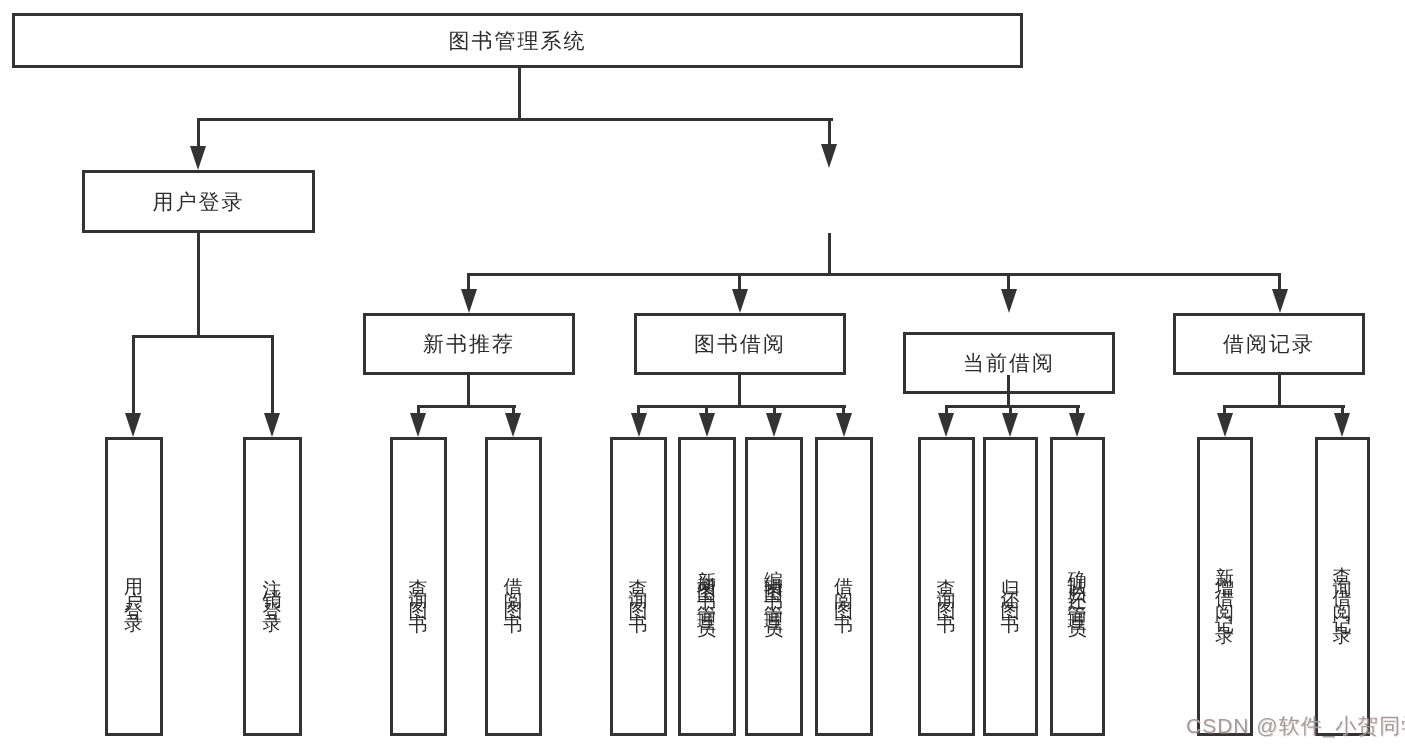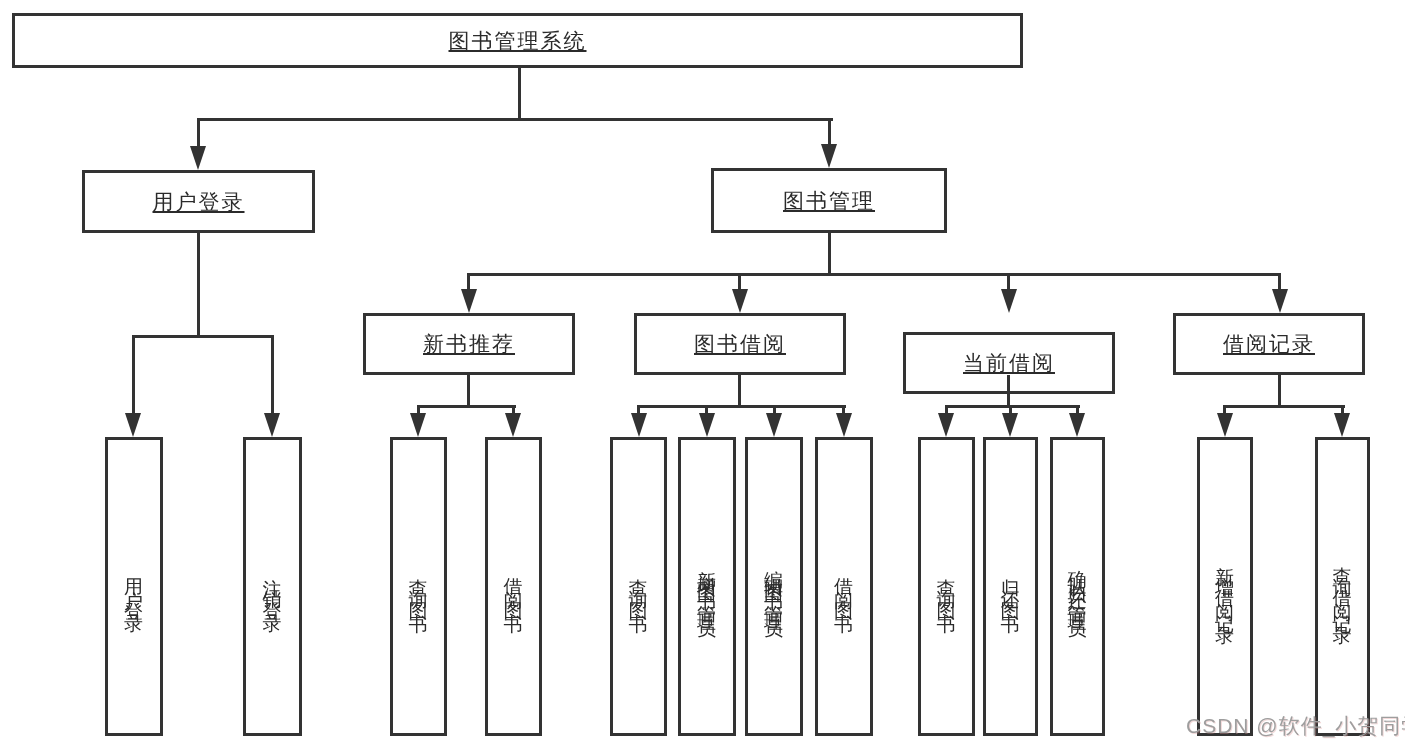--- a/index.html
+++ b/index.html
@@ -4,21 +4,21 @@
 <title>图书管理系统</title>
 <style>
   html,body{margin:0;padding:0;background:#fff;}
   #canvas{
     position:relative;width:1405px;height:747px;background:#ffffff;overflow:hidden;
     font-family:"Liberation Sans",sans-serif;color:#2b2b2b;
   }
   .node{
     position:absolute;box-sizing:border-box;border:3px solid #333333;background:#ffffff;
     display:flex;align-items:center;justify-content:center;
-    font-size:21px;letter-spacing:2px;color:#2b2b2b;text-decoration:underline;
+    font-size:21px;letter-spacing:2px;color:#2b2b2b;
   }
   .leaf{
     position:absolute;box-sizing:border-box;border:3px solid #333333;background:#ffffff;
     display:flex;align-items:center;justify-content:center;
   }
   .leaf span{
     writing-mode:vertical-rl;text-orientation:mixed;
     font-size:19px;line-height:1;letter-spacing:12px;color:#2b2b2b;
   }
   .leaf.tight span{letter-spacing:7px;}
@@ -45,23 +45,20 @@
 
   <div class="cv" style="left:518px;top:66px;width:3px;height:54px;"></div>
   <div class="ch" style="left:197px;top:118px;width:636px;height:3px;"></div>
   <div class="cv" style="left:197px;top:118px;width:3px;height:30px;"></div>
   <div class="cv" style="left:828px;top:118px;width:3px;height:28px;"></div>
   <div class="arr" style="left:190px;top:146px;"></div>
   <div class="arr" style="left:821px;top:144px;"></div>
 
   <div class="node" style="left:82px;top:170px;width:233px;height:63px;">
     <span>用户登录</span>
-  </div>
-  <div class="node" style="left:711px;top:168px;width:236px;height:65px;">
-    <span>图书管理</span>
   </div>
 
   <div class="cv" style="left:197px;top:233px;width:3px;height:102px;"></div>
   <div class="ch" style="left:132px;top:335px;width:142px;height:3px;"></div>
   <div class="cv" style="left:132px;top:335px;width:3px;height:80px;"></div>
   <div class="cv" style="left:271px;top:335px;width:3px;height:80px;"></div>
   <div class="arr" style="left:125px;top:413px;"></div>
   <div class="arr" style="left:264px;top:413px;"></div>
 
   <div class="cv" style="left:828px;top:233px;width:3px;height:42px;"></div>

